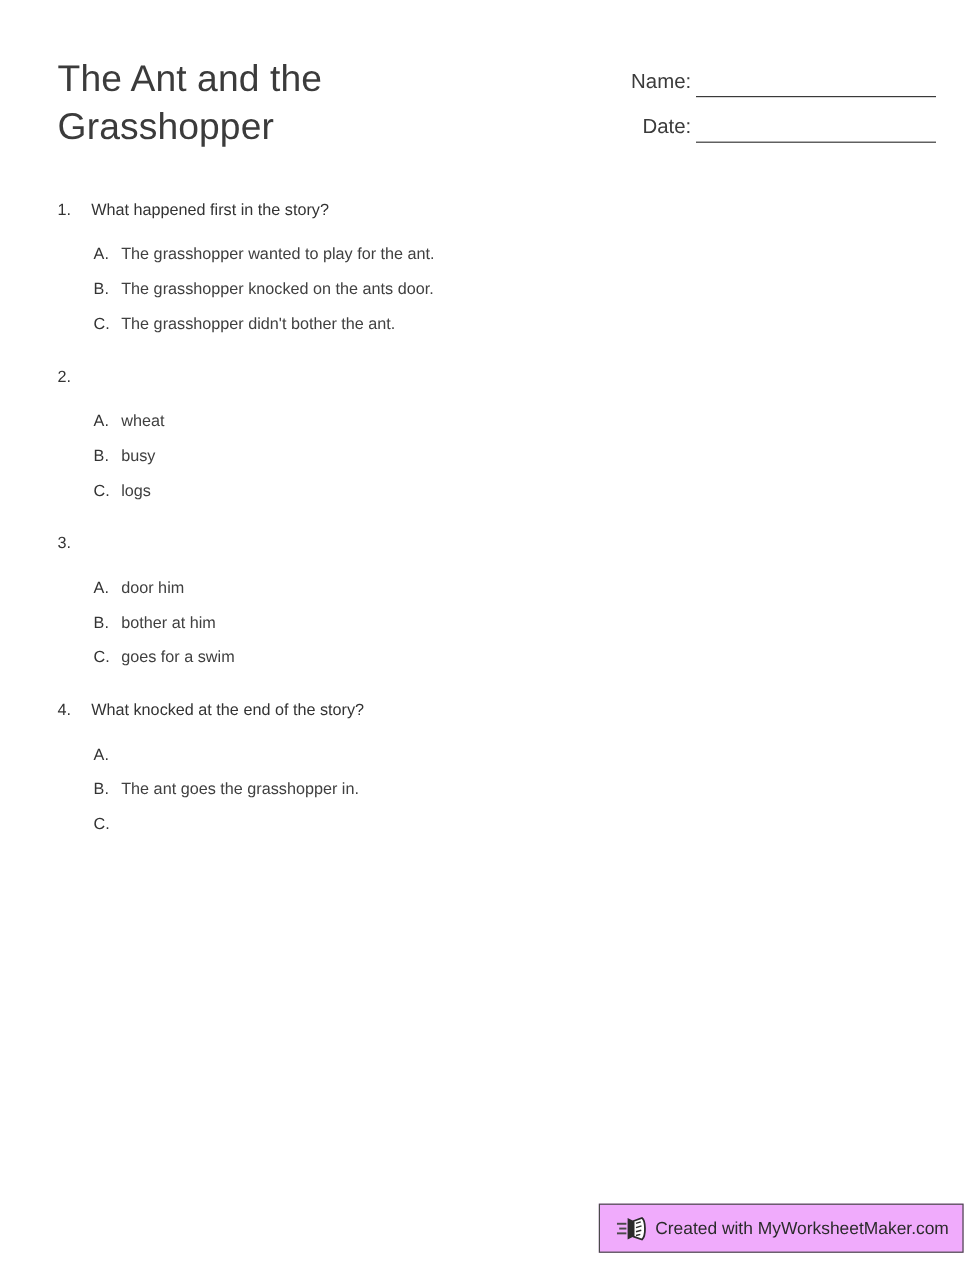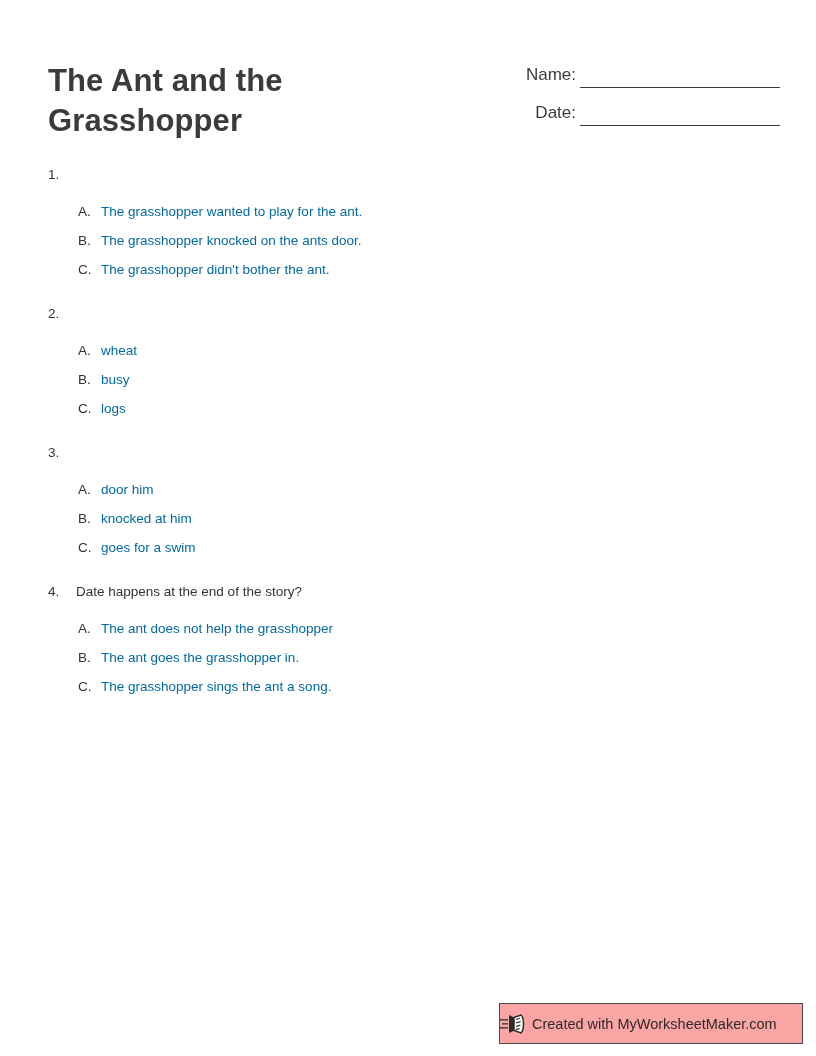--- a/index.html
+++ b/index.html
@@ -29,39 +29,39 @@
     position: absolute;
     left: 0;
     top: 0;
     width: 816px;
     height: 150px;
   }
 
   .title {
     position: absolute;
     left: 48px;
-    top: 61px;
+    top: 46px;
     width: 330px;
     font-size: 31px;
     line-height: 40px;
-    font-weight: 700;
+    font-weight: 400;
     color: #3b3b3b;
     letter-spacing: 0.1px;
   }
 
   .name-date {
     position: absolute;
     left: 500px;
     top: 50px;
     width: 280px;
   }
 
   .nd-row {
     display: flex;
-    align-items: flex-end;
+    align-items: center;
     height: 38px;
   }
 
   .nd-label {
     width: 76px;
     text-align: right;
     font-size: 17px;
     line-height: 20px;
     color: #3b3b3b;
     padding-bottom: 3px;
@@ -122,36 +122,36 @@
     width: 23px;
     flex: 0 0 23px;
     font-size: 13.5px;
     line-height: 18px;
     color: #333333;
   }
 
   .opt-text {
     font-size: 13.5px;
     line-height: 18px;
-    color: #0369a1;
+    color: #404040;
   }
 
   
   .footer-badge {
     position: absolute;
     left: 499px;
     top: 1003px;
     width: 304px;
     height: 41px;
     border: 1.3px solid #4a4a4a;
-    background: #fca5a5;
+    background: #f0abfc;
     box-sizing: border-box;
     display: flex;
     align-items: center;
-    padding-left: 0;
+    padding-left: 14px;
   }
 
   .badge-icon {
     width: 26px;
     height: 24px;
     flex: 0 0 26px;
     margin-right: 6px;
     display: block;
   }
 
@@ -184,20 +184,21 @@
       </div>
 
     </div>
   </div>
 
   <div class="questions">
 
     <div class="question-block">
       <div class="question-line">
         <span class="q-number">1.</span>
+        <span class="q-text">What happened first in the story?</span>
       </div>
       <div class="options">
         <div class="option-line">
           <span class="opt-letter">A.</span>
           <span class="opt-text">The grasshopper wanted to play for the ant.</span>
         </div>
         <div class="option-line">
           <span class="opt-letter">B.</span>
           <span class="opt-text">The grasshopper knocked on the ants door.</span>
         </div>
@@ -232,46 +233,44 @@
       <div class="question-line">
         <span class="q-number">3.</span>
       </div>
       <div class="options">
         <div class="option-line">
           <span class="opt-letter">A.</span>
           <span class="opt-text">door him</span>
         </div>
         <div class="option-line">
           <span class="opt-letter">B.</span>
-          <span class="opt-text">knocked at him</span>
+          <span class="opt-text">bother at him</span>
         </div>
         <div class="option-line">
           <span class="opt-letter">C.</span>
           <span class="opt-text">goes for a swim</span>
         </div>
       </div>
     </div>
 
     <div class="question-block">
       <div class="question-line">
         <span class="q-number">4.</span>
-        <span class="q-text">Date happens at the end of the story?</span>
-      </div>
-      <div class="options">
-        <div class="option-line">
-          <span class="opt-letter">A.</span>
-          <span class="opt-text">The ant does not help the grasshopper</span>
+        <span class="q-text">What knocked at the end of the story?</span>
+      </div>
+      <div class="options">
+        <div class="option-line">
+          <span class="opt-letter">A.</span>
         </div>
         <div class="option-line">
           <span class="opt-letter">B.</span>
           <span class="opt-text">The ant goes the grasshopper in.</span>
         </div>
         <div class="option-line">
           <span class="opt-letter">C.</span>
-          <span class="opt-text">The grasshopper sings the ant a song.</span>
         </div>
       </div>
     </div>
 
   </div>
 
   <div class="footer-badge">
     <svg class="badge-icon" viewBox="0 0 26 24" aria-hidden="true">
       <rect x="0" y="7" width="8" height="1.6" fill="#4a4a4a"></rect>
       <rect x="2" y="11" width="6" height="1.6" fill="#4a4a4a"></rect>

